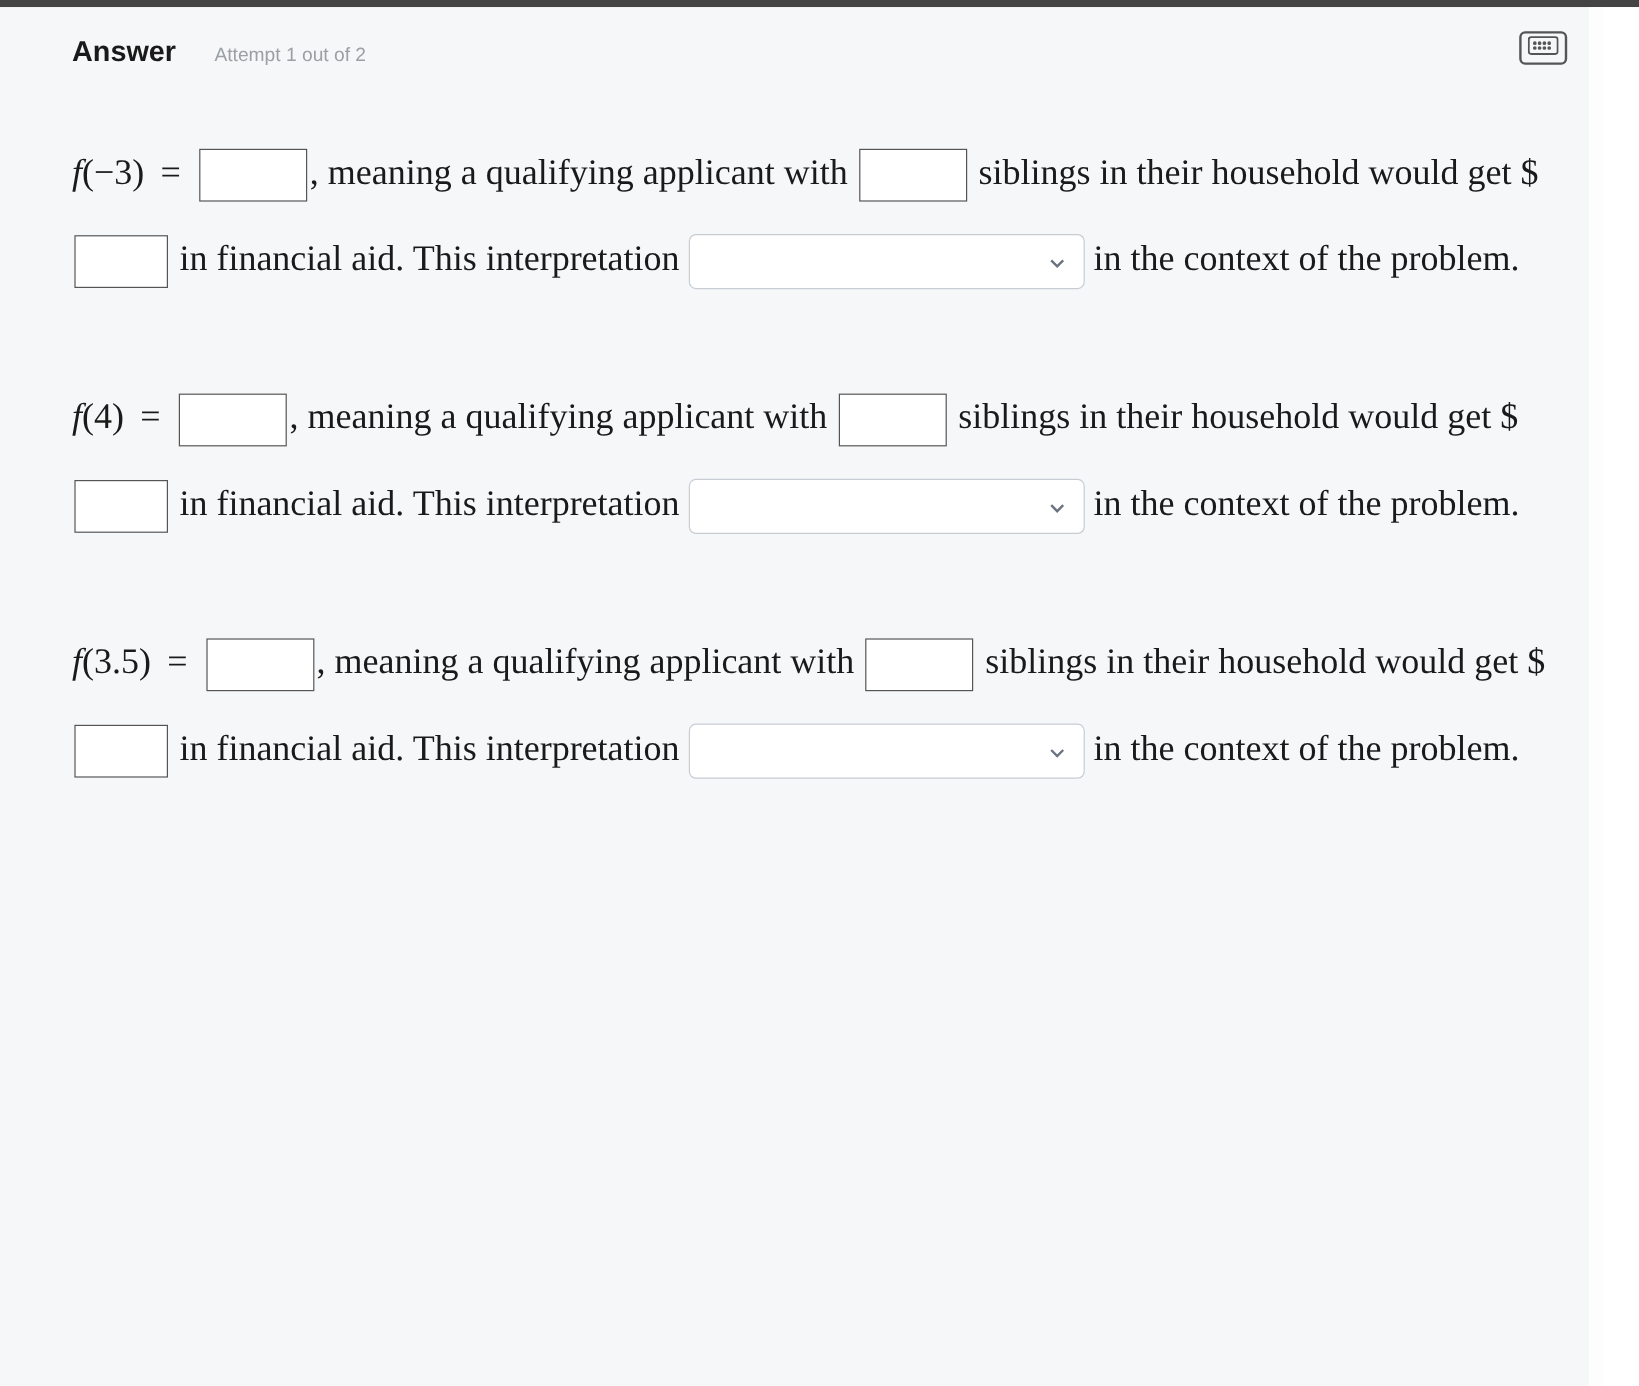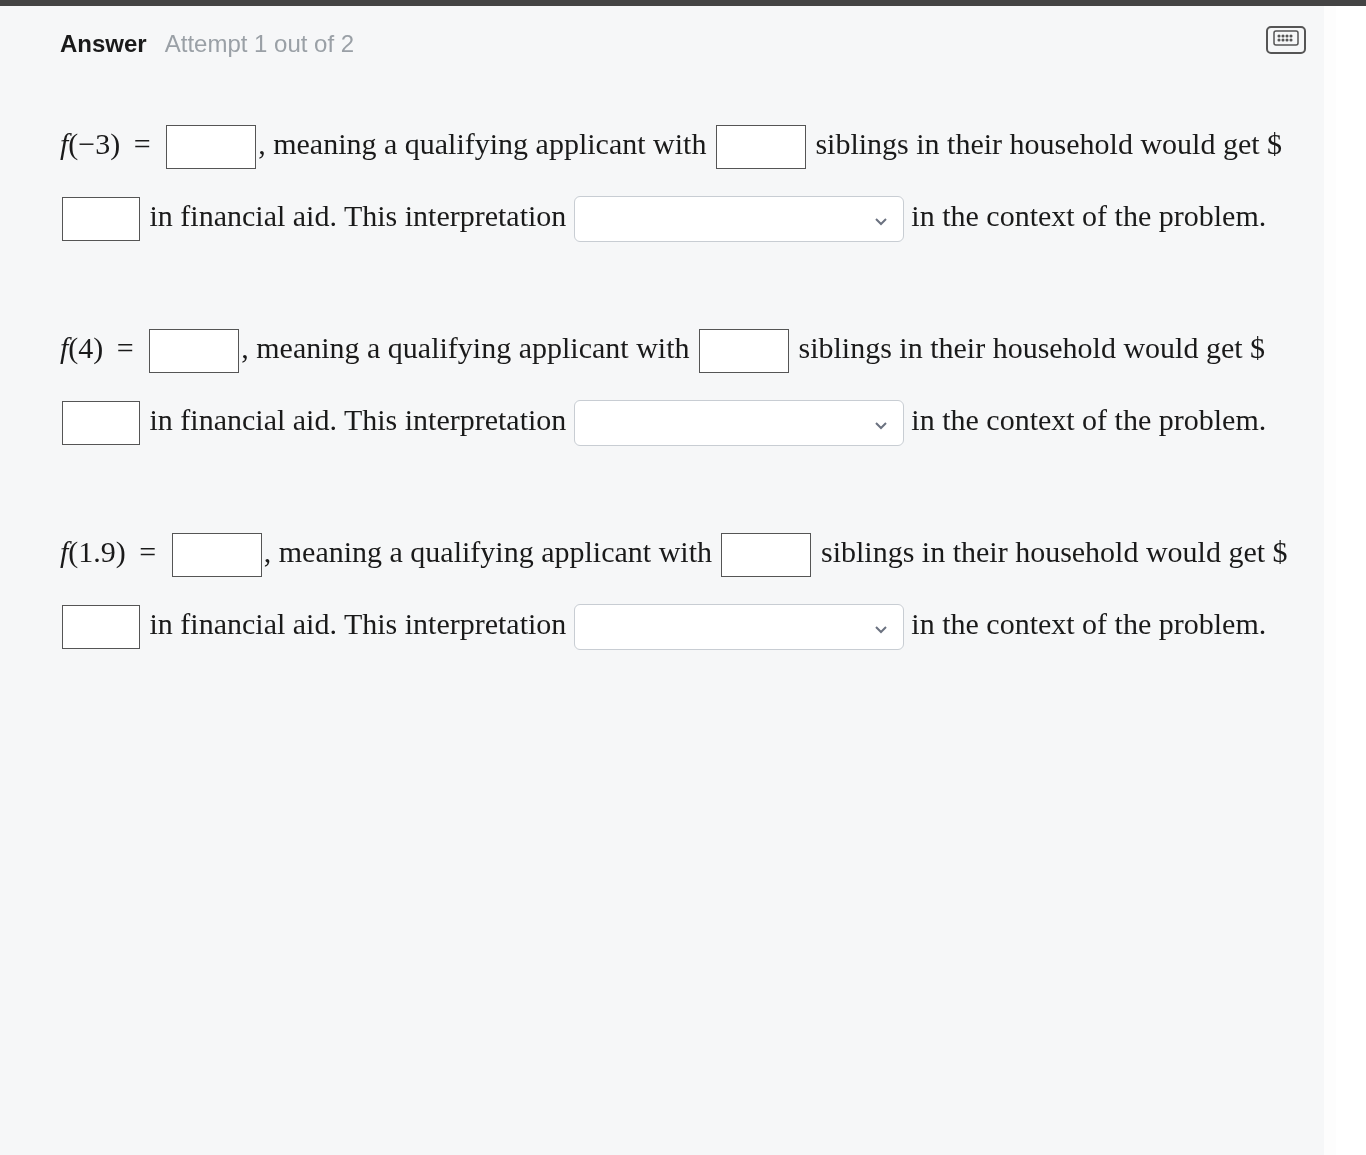--- a/index.html
+++ b/index.html
@@ -18,32 +18,32 @@
   }
   .page {
     background: #f6f7f8;
     padding: 24px 60px 40px 60px;
     height: 1149px;
     position: relative;
   }
   .header-row {
     display: flex;
     align-items: baseline;
-    gap: 18px;
+    gap: 32px;
     margin-bottom: 50px;
   }
   .answer-label {
     font-family: -apple-system, BlinkMacSystemFont, 'Segoe UI', Arial, sans-serif;
     font-weight: 700;
     font-size: 24px;
     color: #1a1a1a;
   }
   .attempt-text {
     font-family: -apple-system, BlinkMacSystemFont, 'Segoe UI', Arial, sans-serif;
-    font-size: 24px;
+    font-size: 16px;
     color: #9aa0a6;
   }
   .keyboard-btn {
     position: absolute;
     top: 20px;
     right: 60px;
     width: 40px;
     height: 28px;
     border: 2px solid #555;
     border-radius: 5px;
@@ -159,21 +159,21 @@
       <span class="eq">=</span>
       <input class="num-input" style=""><span>, meaning a qualifying applicant with </span><input class="num-input" style=""><span> siblings in their household would get $</span><input class="num-input short" style=""><span> in financial aid. This interpretation </span>
       <span class="select-box">
         <span><svg viewBox="0 0 16 16" fill="none" stroke-width="2">
               <path d="M3 6l5 5 5-5"></path>
             </svg></span>
       </span><span> in the context of the problem.</span>
     </div>
 
     <div class="para">
-      <span class="func">f</span><span class="paren">(1.9)</span>
+      <span class="func">f</span><span class="paren">(3.5)</span>
       <span class="eq">=</span>
       <input class="num-input" style=""><span>, meaning a qualifying applicant with </span><input class="num-input" style=""><span> siblings in their household would get $</span><input class="num-input short" style=""><span> in financial aid. This interpretation </span>
       <span class="select-box">
         <span><svg viewBox="0 0 16 16" fill="none" stroke-width="2">
               <path d="M3 6l5 5 5-5"></path>
             </svg></span>
       </span><span> in the context of the problem.</span>
     </div>
 
 

